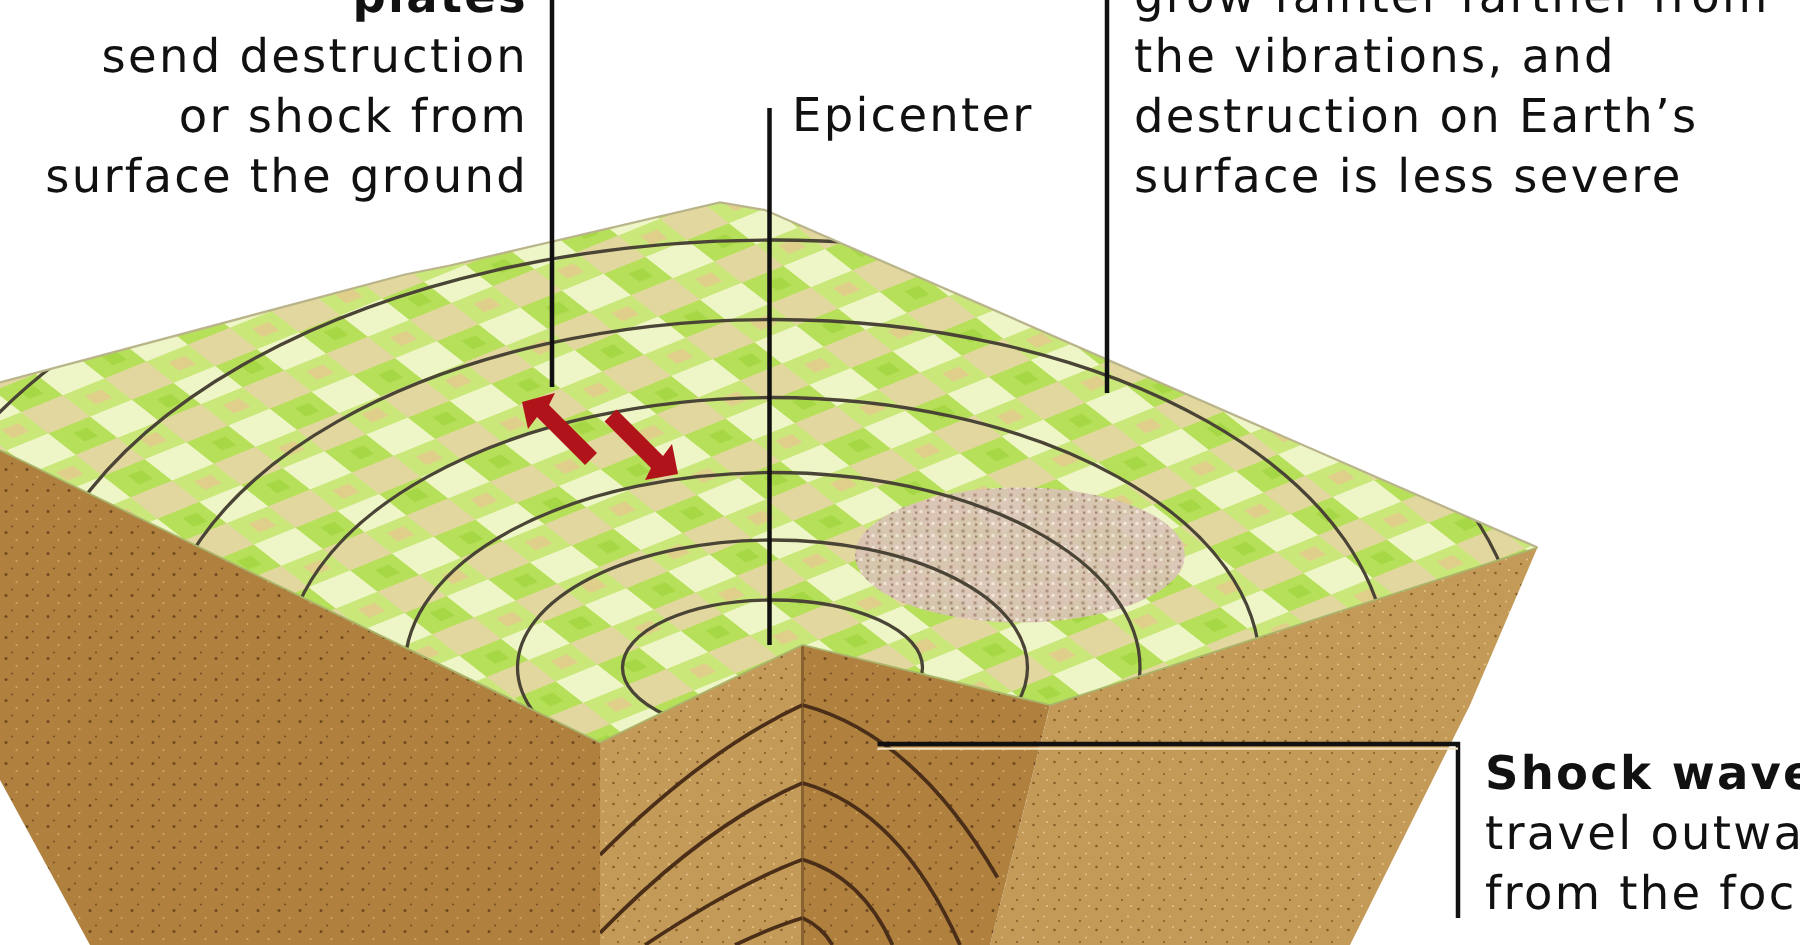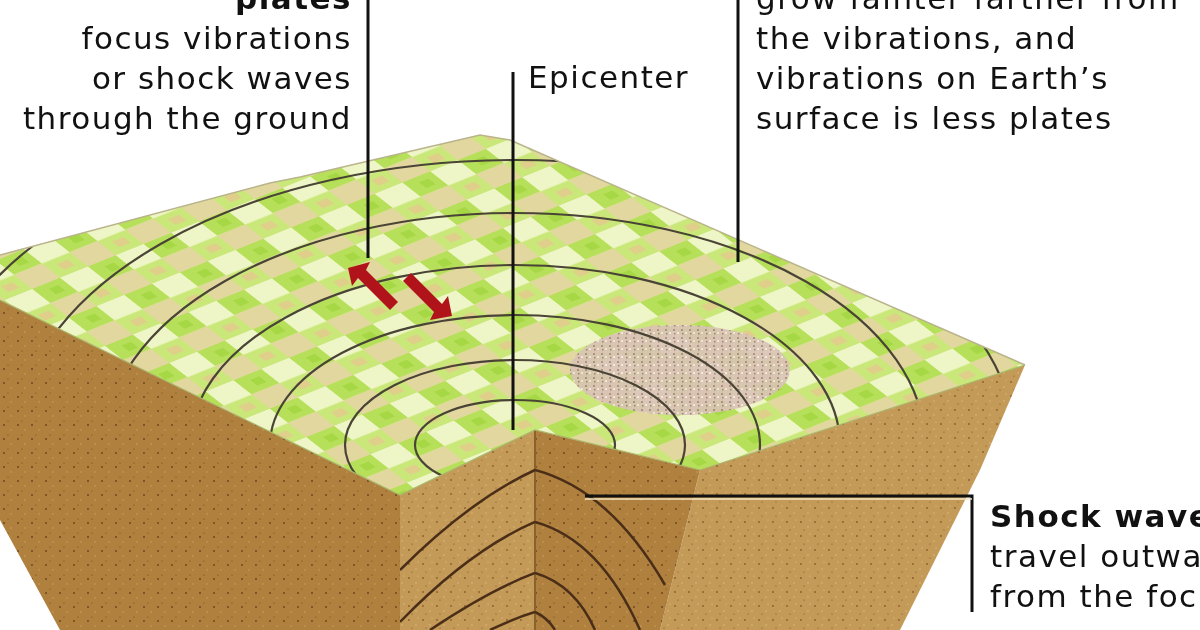--- a/index.html
+++ b/index.html
@@ -113,26 +113,26 @@
   </g>
 
   <line x1="368" y1="0" x2="368" y2="258" stroke="#111" stroke-width="3"></line>
   <line x1="513" y1="72" x2="513" y2="430" stroke="#111" stroke-width="3"></line>
   <line x1="738" y1="0" x2="738" y2="262" stroke="#111" stroke-width="3"></line>
   <polyline points="585,496 972,496 972,612" fill="none" stroke="#111" stroke-width="3"></polyline>
   <line x1="585" y1="499" x2="972" y2="499" stroke="#f3e3c1" stroke-width="1.5"></line>
 </svg>
 
 <div class="label label-plates"><span class="bold">plates</span>
-<span>focus vibrations</span>
-<span>or shock waves</span>
-<span>through the ground</span></div>
+<span>send destruction</span>
+<span>or shock from</span>
+<span>surface the ground</span></div>
 
 <div class="label label-epicenter"><span>Epicenter</span></div>
 
 <div class="label label-intensity"><span>grow fainter farther from</span>
 <span>the vibrations, and</span>
-<span>vibrations on Earth’s</span>
-<span>surface is less plates</span></div>
+<span>destruction on Earth’s</span>
+<span>surface is less severe</span></div>
 
 <div class="label label-shock"><span class="bold">Shock waves</span>
 <span>travel outward</span>
 <span>from the focus</span></div>
 
 </body></html>

